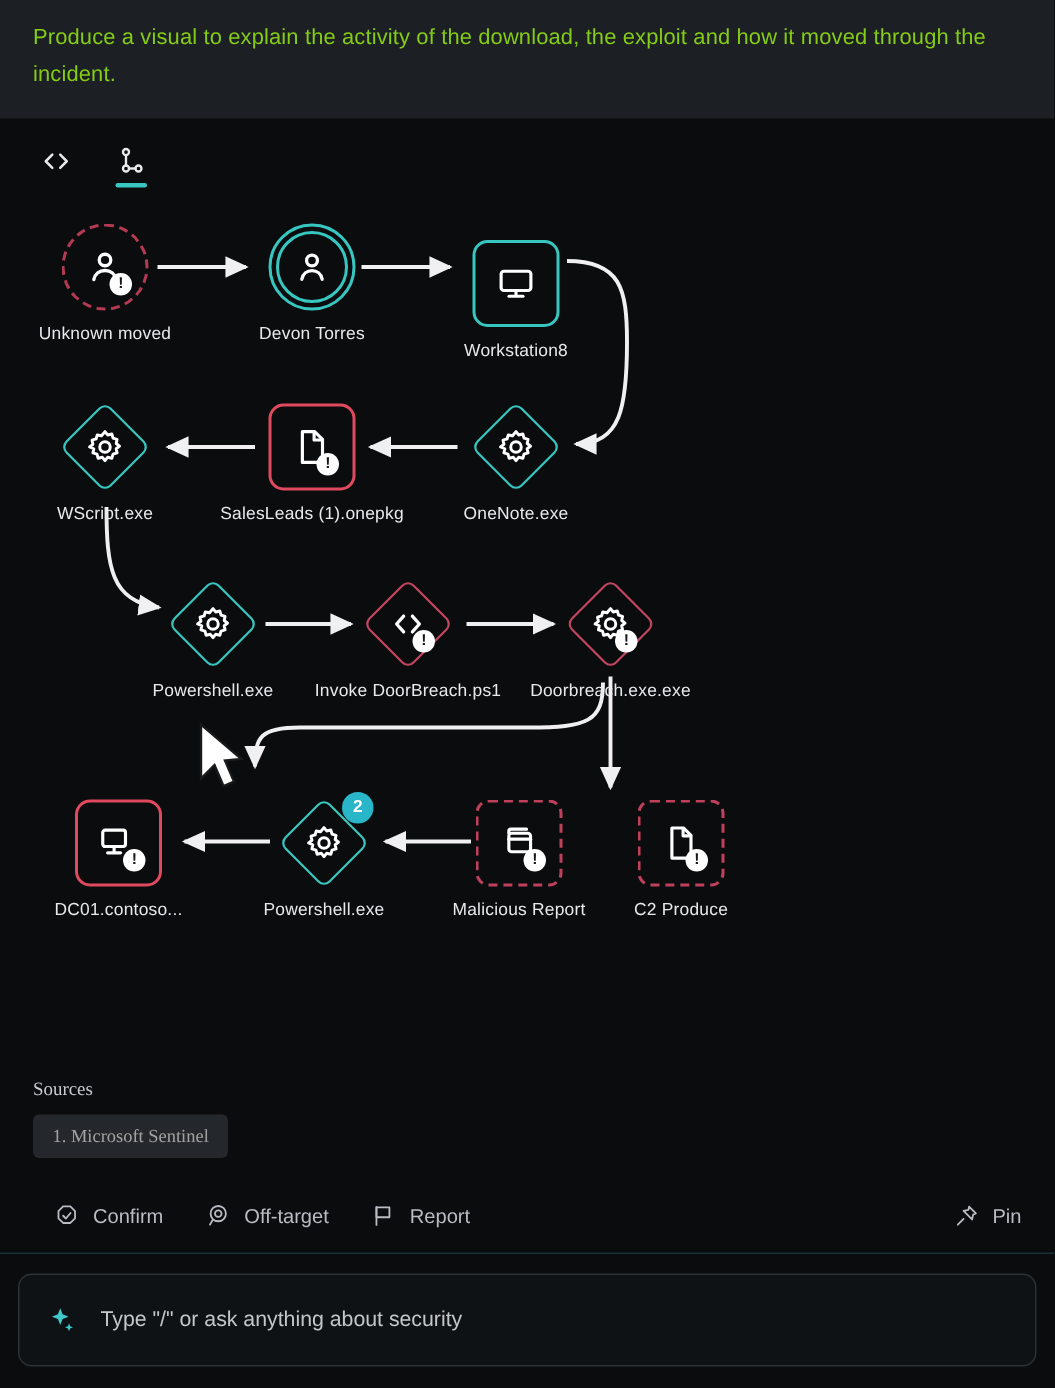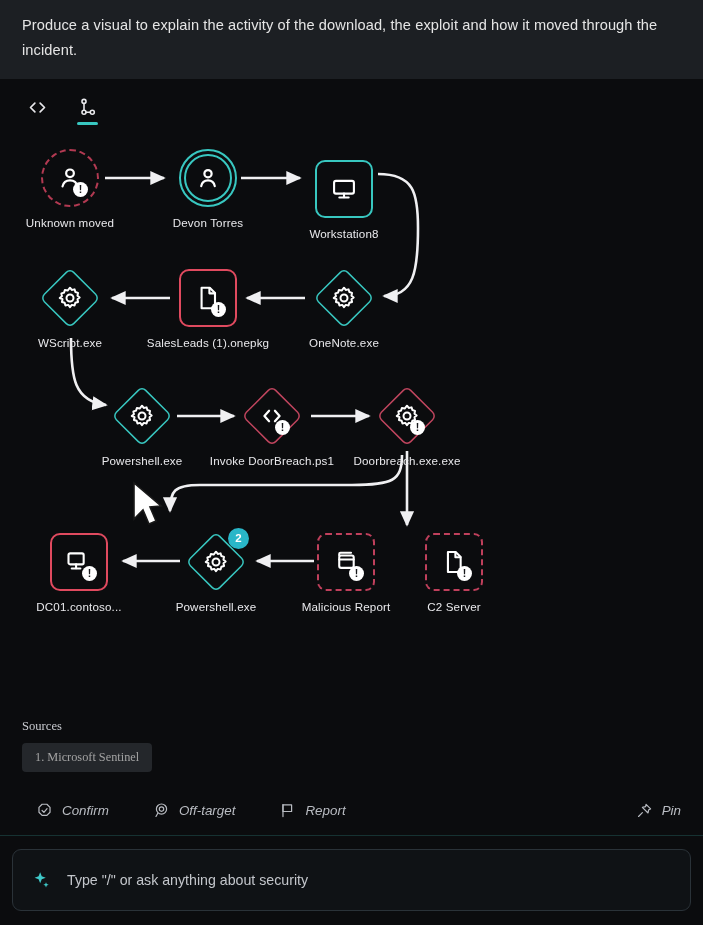--- a/index.html
+++ b/index.html
@@ -13,21 +13,21 @@
     position:relative;
   }
   .app { position:absolute; inset:0; display:flex; flex-direction:column; }
 
   
   .prompt {
     background:#1c1f23;
     padding:13px 22px 16px 22px;
     font-size:14.6px;
     line-height:25px;
-    color:#e5e5e5;
+    color:#84cc16;
     letter-spacing:.1px;
   }
 
   
   .response { padding:18px 22px 0 22px; flex:1 1 auto; }
   .timestamp { font-size:12.3px; color:#9b9ea4; margin-bottom:14px; }
 
   .viewtoggle { display:flex; gap:20px; align-items:flex-end; margin-bottom:6px; }
   .vt { width:30px; height:30px; display:flex; flex-direction:column; align-items:center; justify-content:flex-start; cursor:pointer; }
   .vt svg { display:block; }
@@ -75,21 +75,21 @@
 
   
   .sources { padding:6px 22px 0 22px;font-family:Liberation Serif, serif; }
   .sources-title { font-size:12.6px; color:#c9cbd0; margin-bottom:9px; }
   .chip {
     display:inline-block; background:#24272b; border-radius:4px;
     padding:7px 13px; font-size:12.3px; color:#a3a3a3; cursor:pointer;
   }
 
   
-  .actions { display:flex; align-items:center; gap:44px; padding:30px 22px 16px 36px;font-style:italic; }
+  .actions { display:flex; align-items:center; gap:28px; padding:30px 22px 16px 36px; }
   .act { display:flex; align-items:center; gap:9px; color:#b9bcc2; font-size:13.4px; cursor:pointer; }
   .act svg { width:17px; height:17px; display:block; }
   .spacer { flex:1 1 auto; }
 
   .divider { height:1px; background:#163232; }
 
   
   .composer-wrap { padding:13px 12px 14px 12px; }
   .composer {
     height:62px; border:1.4px solid #2a3238; border-radius:9px;
@@ -336,21 +336,21 @@
         <div class="shape">
           <div class="sq dashed"></div>
           <div class="glyph">
             <svg viewBox="0 0 24 24" fill="none" stroke="#fff" stroke-width="1.8" stroke-linecap="round" stroke-linejoin="round">
                 <path d="M6.8 3.4h6.6l4.3 4.3v12.9h-10.9z"></path>
                 <polyline points="13.2,3.6 13.2,7.9 17.5,7.9"></polyline>
               </svg>
           </div>
           <div class="badge-alert">!</div>
         </div>
-        <div class="nlabel">C2 Server</div>
+        <div class="nlabel">C2 Produce</div>
       </div>
 
       <svg class="cursor" style="left:108px; top:348px;" width="36" height="48" viewBox="0 0 36 48">
         <path d="M4 2 L4 38 L13 29 L19 43 L26 40 L20 26 L31 25 Z" fill="#ffffff" stroke="#1a1a1a" stroke-width="1.6"></path>
       </svg>
     </div>
   </div>
 
   <div class="sources">
     <div class="sources-title">Sources</div>

